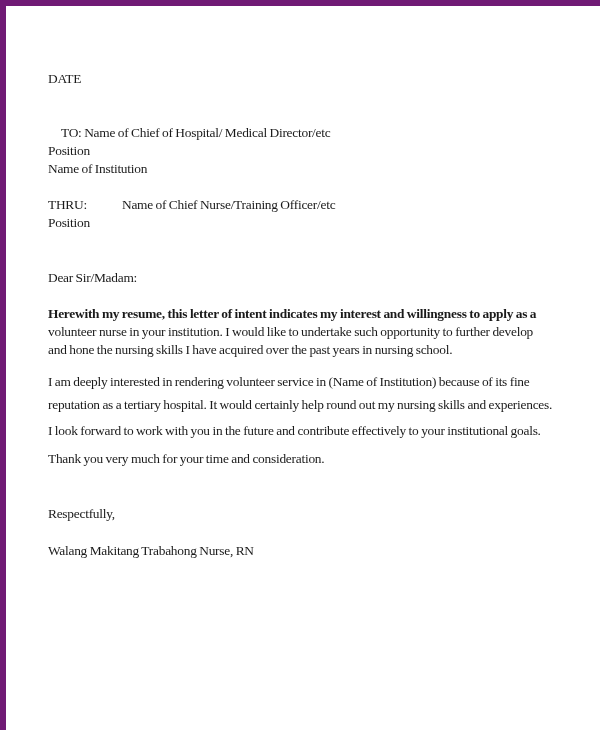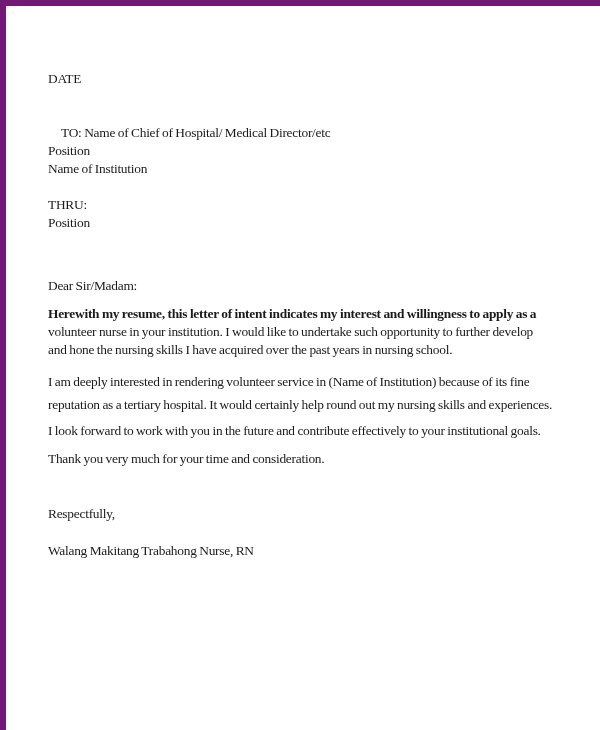--- a/index.html
+++ b/index.html
@@ -52,24 +52,25 @@
   <div class="doc">
 
     <div class="line" style="top:64px;">DATE</div>
 
     <div class="line" style="top:118px;margin-left:13px;">TO: Name of Chief of Hospital/ Medical Director/etc</div>
     <div class="line" style="top:136px;">Position</div>
     <div class="line" style="top:154px;">Name of Institution</div>
 
     <div class="line" style="top:190px; width:400px;">
       <span>THRU:</span>
+      <span class="tabbed">Name of Chief Nurse/Training Officer/etc</span>
     </div>
     <div class="line" style="top:208px;">Position</div>
 
-    <div class="line" style="top:271px;">Dear Sir/Madam:</div>
+    <div class="line" style="top:263px;">Dear Sir/Madam:</div>
 
     <div class="line" style="top:299px;font-weight:bold;">Herewith my resume, this letter of intent indicates my interest and willingness to apply as a</div>
     <div class="line" style="top:317px;text-align:center;">volunteer nurse in your institution. I would like to undertake such opportunity to further develop</div>
     <div class="line" style="top:335px;">and hone the nursing skills I have acquired over the past years in nursing school.</div>
 
     <div class="line" style="top:360px;margin-top:7px;">I am deeply interested in rendering volunteer service in (Name of Institution) because of its fine</div>
     <div class="line" style="top:390px;">reputation as a tertiary hospital. It would certainly help round out my nursing skills and experiences.</div>
     <div class="line" style="top:408px;margin-top:8px;">I look forward to work with you in the future and contribute effectively to your institutional goals.</div>
 
     <div class="line" style="top:444px;">Thank you very much for your time and consideration.</div>

